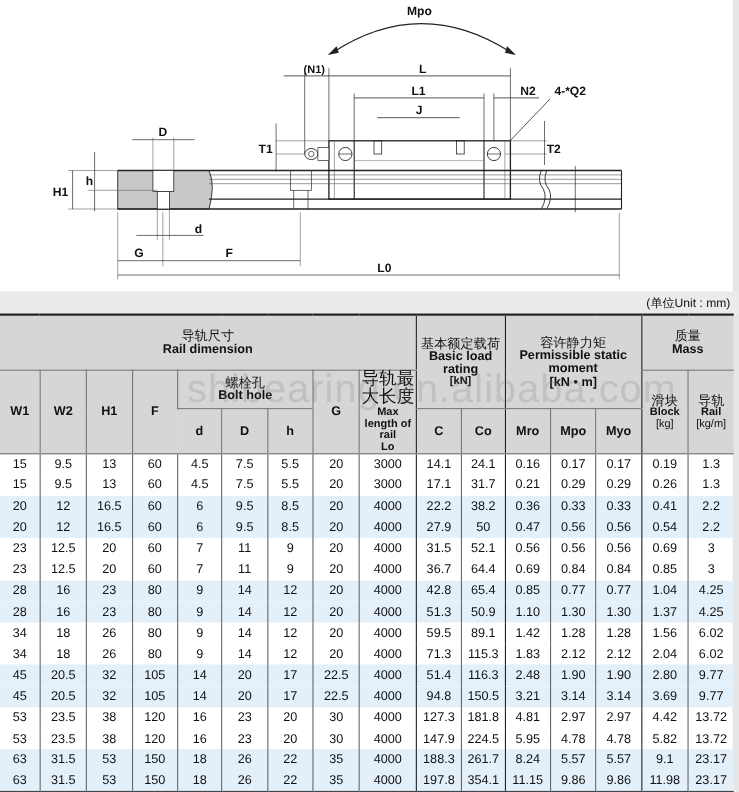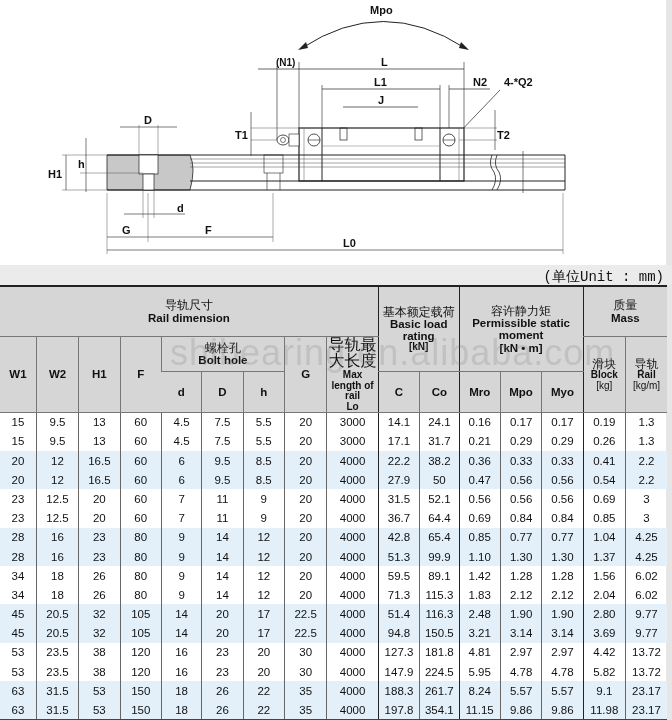--- a/index.html
+++ b/index.html
@@ -1,20 +1,20 @@
 <!DOCTYPE html>
 <html><head>
 <meta charset="utf-8">
 <style>
   * { box-sizing: border-box; margin: 0; padding: 0; }
   body { width: 672px; height: 720px; background: #ffffff; font-family: "Liberation Sans", sans-serif; overflow: hidden; position: relative; }
   .right-strip { position: absolute; right: 0; top: 0; width: 6px; height: 720px; background: #e6e6e6; }
   .drawing { position: absolute; left: 0; top: 0; width: 672px; height: 262px; }
   .unit-bar { position: absolute; left: 0; top: 265px; width: 672px; height: 20px; background: #ebebeb; }
-  .unit-text { position: absolute; right: 8px; top: 3px; font-size: 14px; color: #111; font-family: Liberation Mono, monospace; }
+  .unit-text { position: absolute; right: 8px; top: 3px; font-size: 11px; color: #111; }
   table.spec { position: absolute; left: 0; top: 285px; width: 667px; border-collapse: collapse; table-layout: fixed; font-size: 11.5px; color: #111; }
   table.spec th { background: #d6d6d6; font-weight: bold; text-align: center; vertical-align: middle; border-left: 1px solid #777; border-bottom: 1px solid #777; line-height: 1.05; }
   table.spec thead tr:first-child th { border-top: 2px solid #222; }
   table.spec th .cn { font-weight: normal; font-size: 12px; display: block; }
   table.spec th .sm { font-size: 10px; display: block; }
   table.spec td { text-align: center; height: 19.2px; border-left: 1px solid #666; padding: 0; }
   table.spec tr.blue td { background: #e3f0fa; }
   table.spec td:first-child, table.spec th:first-child { border-left: none; }
   table.spec tbody tr:last-child td { border-bottom: 2px solid #444; }
   .thick-l { border-left: 1.5px solid #222 !important; }
@@ -341,21 +341,21 @@
         <td>28</td>
         <td>16</td>
         <td>23</td>
         <td>80</td>
         <td>9</td>
         <td>14</td>
         <td>12</td>
         <td>20</td>
         <td>4000</td>
         <td class="thick-l">51.3</td>
-        <td>99.9</td>
+        <td>50.9</td>
         <td class="thick-l">1.10</td>
         <td>1.30</td>
         <td>1.30</td>
         <td class="thick-l">1.37</td>
         <td>4.25</td>
       </tr>
       <tr>
         <td>34</td>
         <td>18</td>
         <td>26</td>

